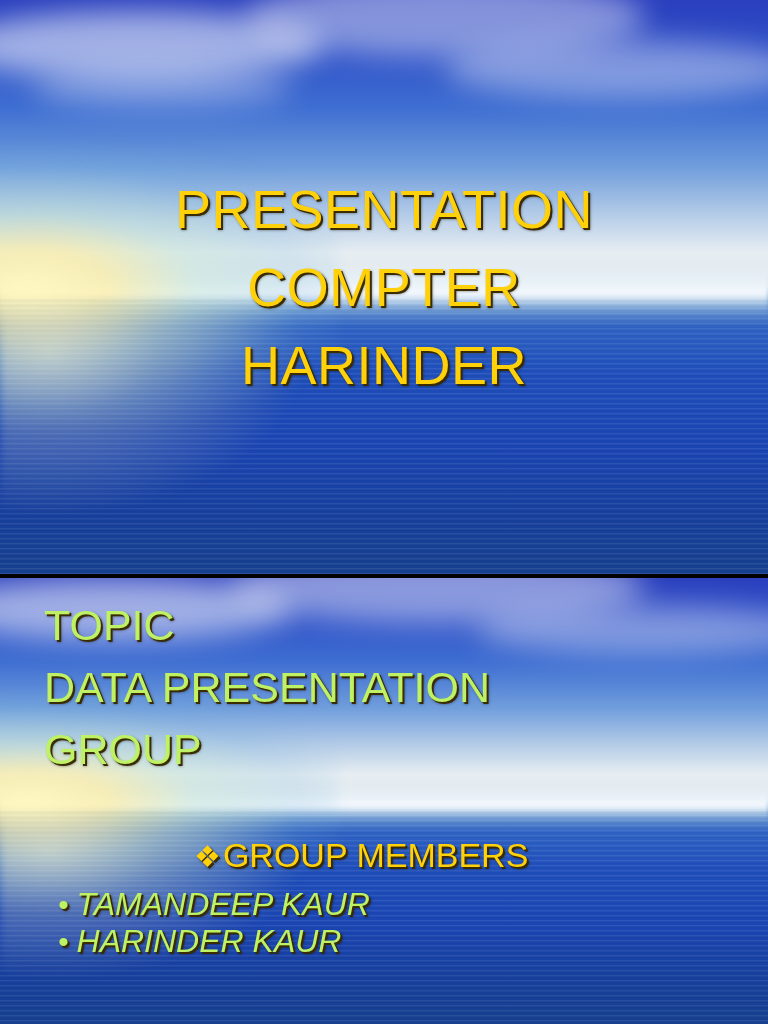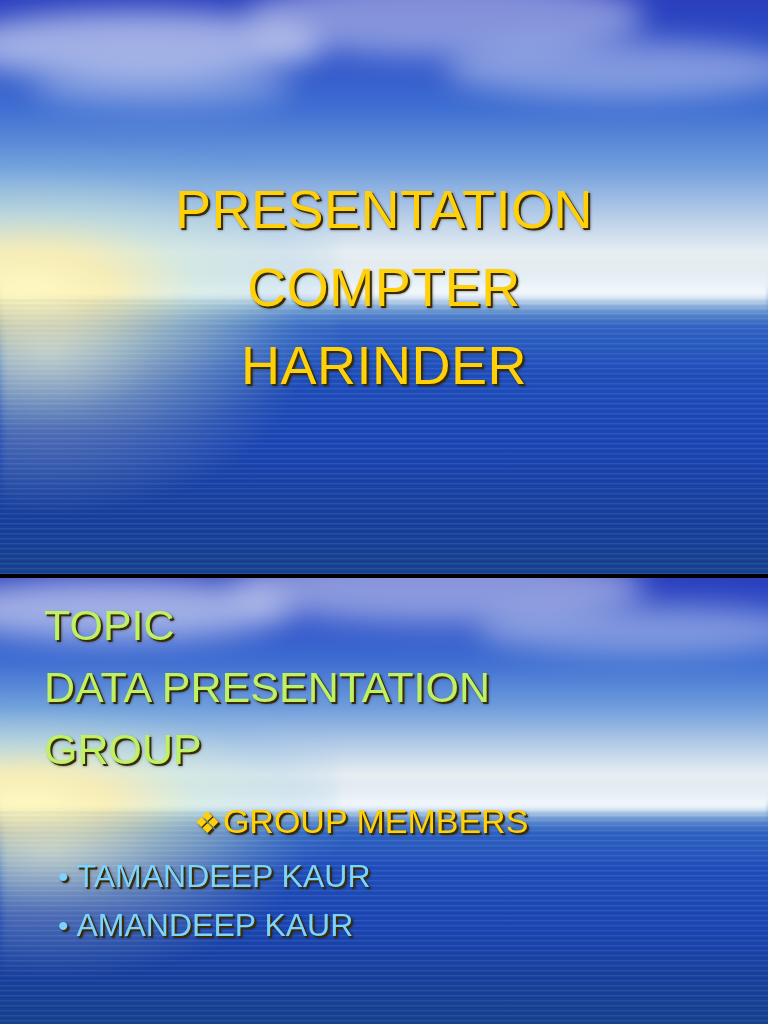--- a/index.html
+++ b/index.html
@@ -163,46 +163,47 @@
   .topic-line {
     font-size: 43px;
     line-height: 62px;
     color: #bef264;
     text-shadow:
       2px 2px 0 #3a2b00,
       2px 2px 3px rgba(0,0,0,0.5);
     white-space: nowrap;
   }
   .members-heading {
-    margin-top: 18px;
+    margin-top: 52px;
     padding-left: 150px;
     font-size: 34px;
     line-height: 46px;
     color: #FFD10A;
     text-shadow:
       2px 2px 0 #3a2b00,
       2px 2px 3px rgba(0,0,0,0.5);
   }
   .members-heading .bullet-diamond {
     font-size: 30px;
     margin-right: 2px;
   }
   .member-list {
     margin: 6px 0 0 0;
     padding: 0;
     list-style: none;
   }
   .member-item {
     font-size: 32px;
-    line-height: 48px;
-    color: #7dd3fc;
+    line-height: 36px;
+    color: #bef264;
     text-shadow:
       2px 2px 0 #3a2b00,
       2px 2px 3px rgba(0,0,0,0.5);
     padding-left: 14px;
+    font-style: italic;
   }
   .member-item .dot {
     font-size: 30px;
     margin-right: 8px;
   }
 </style>
 </head>
 <body>
 
 <div class="deck">
@@ -250,19 +251,19 @@
 
       <div class="members-heading">
         <span class="bullet-diamond">❖</span><span>GROUP  MEMBERS</span>
       </div>
 
       <ul class="member-list">
         <li class="member-item">
           <span class="dot">•</span><span>TAMANDEEP KAUR</span>
         </li>
         <li class="member-item">
-          <span class="dot">•</span><span>AMANDEEP   KAUR</span>
+          <span class="dot">•</span><span>HARINDER   KAUR</span>
         </li>
       </ul>
     </div>
   </section>
 
 </div>
 
 </body></html>

